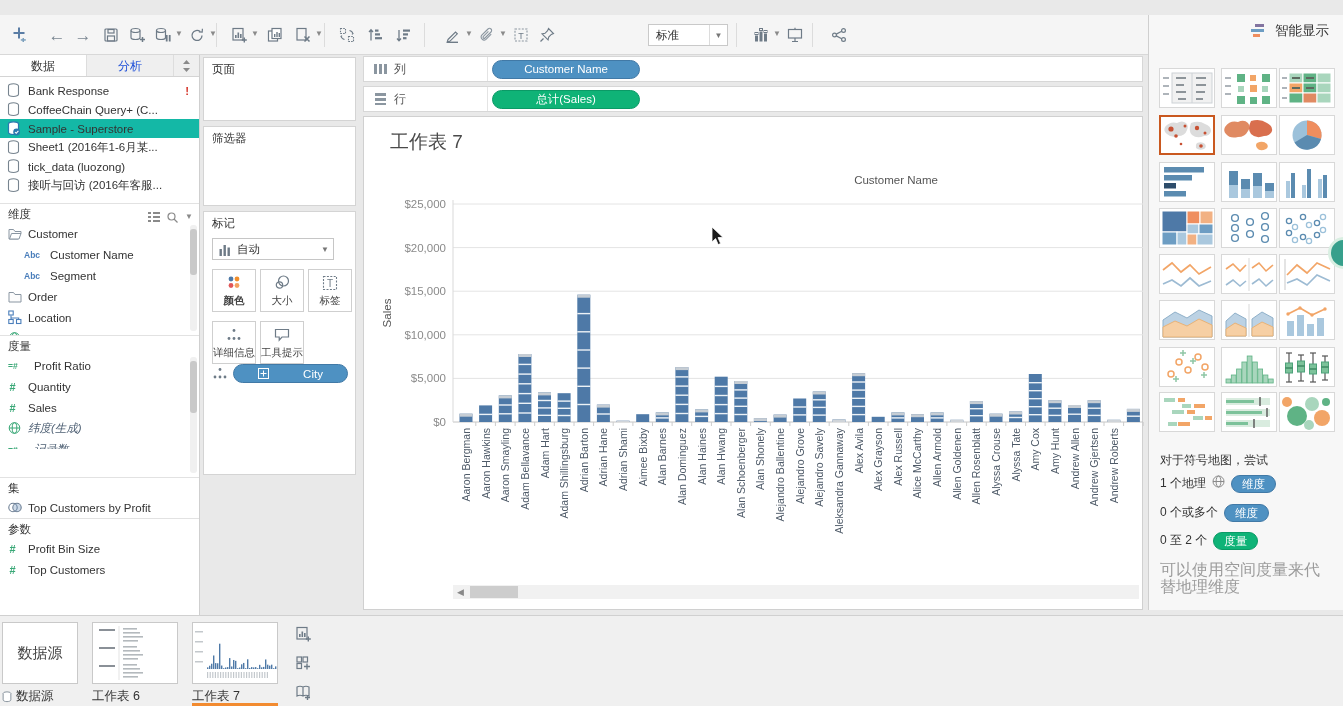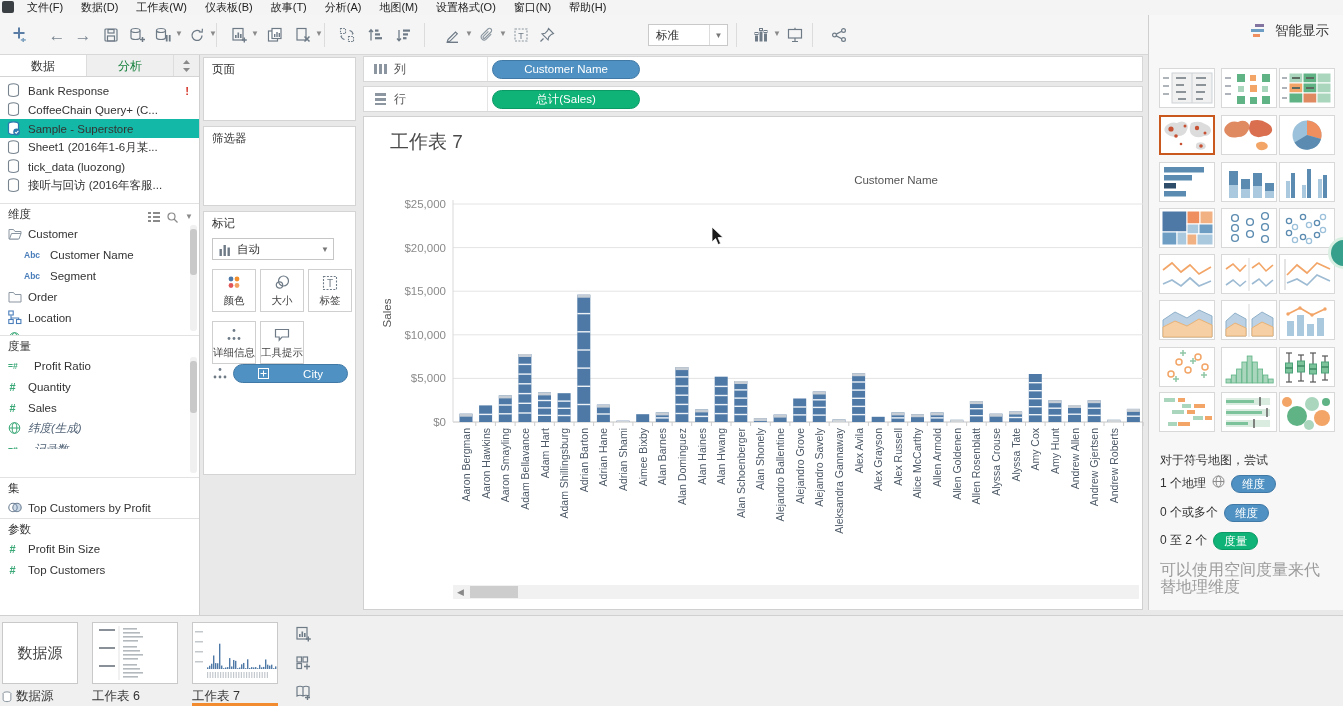--- a/index.html
+++ b/index.html
@@ -19,21 +19,21 @@
   .tb-caret { position:absolute; top:14px; font-size:8px; color:#8a8a8a; }
   .tb-sep { position:absolute; top:8px; width:1px; height:24px; background:#dcdcdc; }
   .tb-arrow { font-size:17px; color:#7a8691; line-height:1; }
   #fit-box { position:absolute; left:648px; top:9px; width:80px; height:22px; background:#fff; border:1px solid #c9c9c9; font-size:11.5px; display:flex; align-items:center; padding-left:7px; }
   #fit-dd { position:absolute; right:0; top:0; width:18px; height:20px; border-left:1px solid #dcdcdc; display:flex; align-items:center; justify-content:center; color:#777; font-size:8px; }
 
   
   #left-panel { left:0; top:55px; width:200px; height:560px; background:#fff; border-right:1px solid #cfcfcf; font-size:11.5px; }
   #panel-tabs { display:flex; height:22px; border-bottom:1px solid #d4d4d4; }
   .ptab { flex:1; text-align:center; line-height:22px; font-size:12px; }
-  .ptab.inactive { background:#efefef; border-left:1px solid #ddd; color:#15803d; }
+  .ptab.inactive { background:#efefef; border-left:1px solid #ddd; color:#1d4ed8; }
   #tab-sort-btn { width:26px; background:#efefef; border-left:1px solid #ddd; display:flex; align-items:center; justify-content:center; }
   .src-row { display:flex; align-items:center; height:19px; padding-left:7px; position:relative; }
   .src-row.selected { background:#14b8a6; }
   .src-row .lbl { margin-left:7px; white-space:nowrap; overflow:hidden; }
   .src-alert { position:absolute; right:10px; color:#d63a2f; font-weight:bold; }
   .sec-hdr { height:20px; line-height:20px; padding-left:8px; border-top:1px solid #e2e2e2; color:#333; position:relative; }
   .fld-row { display:flex; align-items:center; height:21px; padding-left:8px; }
   .fld-row .lbl { margin-left:6px; white-space:nowrap; }
   .fld-row.indent { padding-left:24px; }
   .italic { font-style:italic; color:#4d5f73; }
@@ -86,33 +86,20 @@
   
   #edge-badge { left:1328px; top:237px; width:32px; height:32px; border-radius:50%; background:#37a08c; border:3px solid #d9efe2; }
   #cursor { left:711px; top:226px; width:14px; height:20px; }
   svg text { font-family:"Liberation Sans","DejaVu Sans",sans-serif; }
 </style>
 </head>
 <body>
 
 <div id="app">
 
-  <div id="menubar" class="abs">
-    <div id="win-icon"></div>
-  <div class="menu-item">文件(F)</div>
-      <div class="menu-item">数据(D)</div>
-      <div class="menu-item">工作表(W)</div>
-      <div class="menu-item">仪表板(B)</div>
-      <div class="menu-item">故事(T)</div>
-      <div class="menu-item">分析(A)</div>
-      <div class="menu-item">地图(M)</div>
-      <div class="menu-item">设置格式(O)</div>
-      <div class="menu-item">窗口(N)</div>
-      <div class="menu-item">帮助(H)</div>
-    </div>
 
   <div id="toolbar" class="abs">
     <div id="fit-box">
       <span>标准</span>
       <span id="fit-dd">▼</span>
     </div>
   <div class="tb-icon" style="left: 6px;">
         <svg width="16" height="16" viewBox="0 0 16 16">
           <path d="M7,0.5h2v4.5h4.5v2h-4.5v4.5h-2v-4.5h-4.5v-2h4.5z" fill="#5a7da5"></path>
           <rect x="11.5" y="11" width="1.5" height="4" fill="#7ca0bd"></rect>
@@ -514,21 +501,21 @@
           <g fill="#6e7b87">
             <rect x="0.5" y="6" width="2.4" height="7"></rect>
             <rect x="4.5" y="2" width="2.4" height="11"></rect>
             <rect x="8.5" y="4.5" width="2.4" height="8.5"></rect>
           </g>
         </svg>
       <span>自动</span>
       <span class="dd">▼</span>
     </div>
     <div id="marks-buttons">
-        <div class="mark-btn" style="left: 8px; top: 57px;"><svg width="18" height="18" viewBox="0 0 18 18">
+        <div class="mark-btn" style="left: 8px; top: 57px; font-weight: bold;"><svg width="18" height="18" viewBox="0 0 18 18">
             <circle cx="6" cy="5" r="2.4" fill="#4e79a7"></circle>
             <circle cx="12" cy="5" r="2.4" fill="#f28e2b"></circle>
             <circle cx="6" cy="11.5" r="2.4" fill="#e15759"></circle>
             <circle cx="12" cy="11.5" r="2.4" fill="#f4a261"></circle>
           </svg><div class="mb-lbl">颜色</div></div>
         <div class="mark-btn" style="left: 56px; top: 57px;"><svg width="18" height="18" viewBox="0 0 18 18">
             <circle cx="6.5" cy="11" r="3.2" fill="none" stroke="#6e7b87" stroke-width="1.2"></circle>
             <circle cx="10.5" cy="7" r="5" fill="none" stroke="#6e7b87" stroke-width="1.2"></circle>
           </svg><div class="mb-lbl">大小</div></div>
         <div class="mark-btn" style="left: 104px; top: 57px;"><svg width="18" height="18" viewBox="0 0 18 18">

